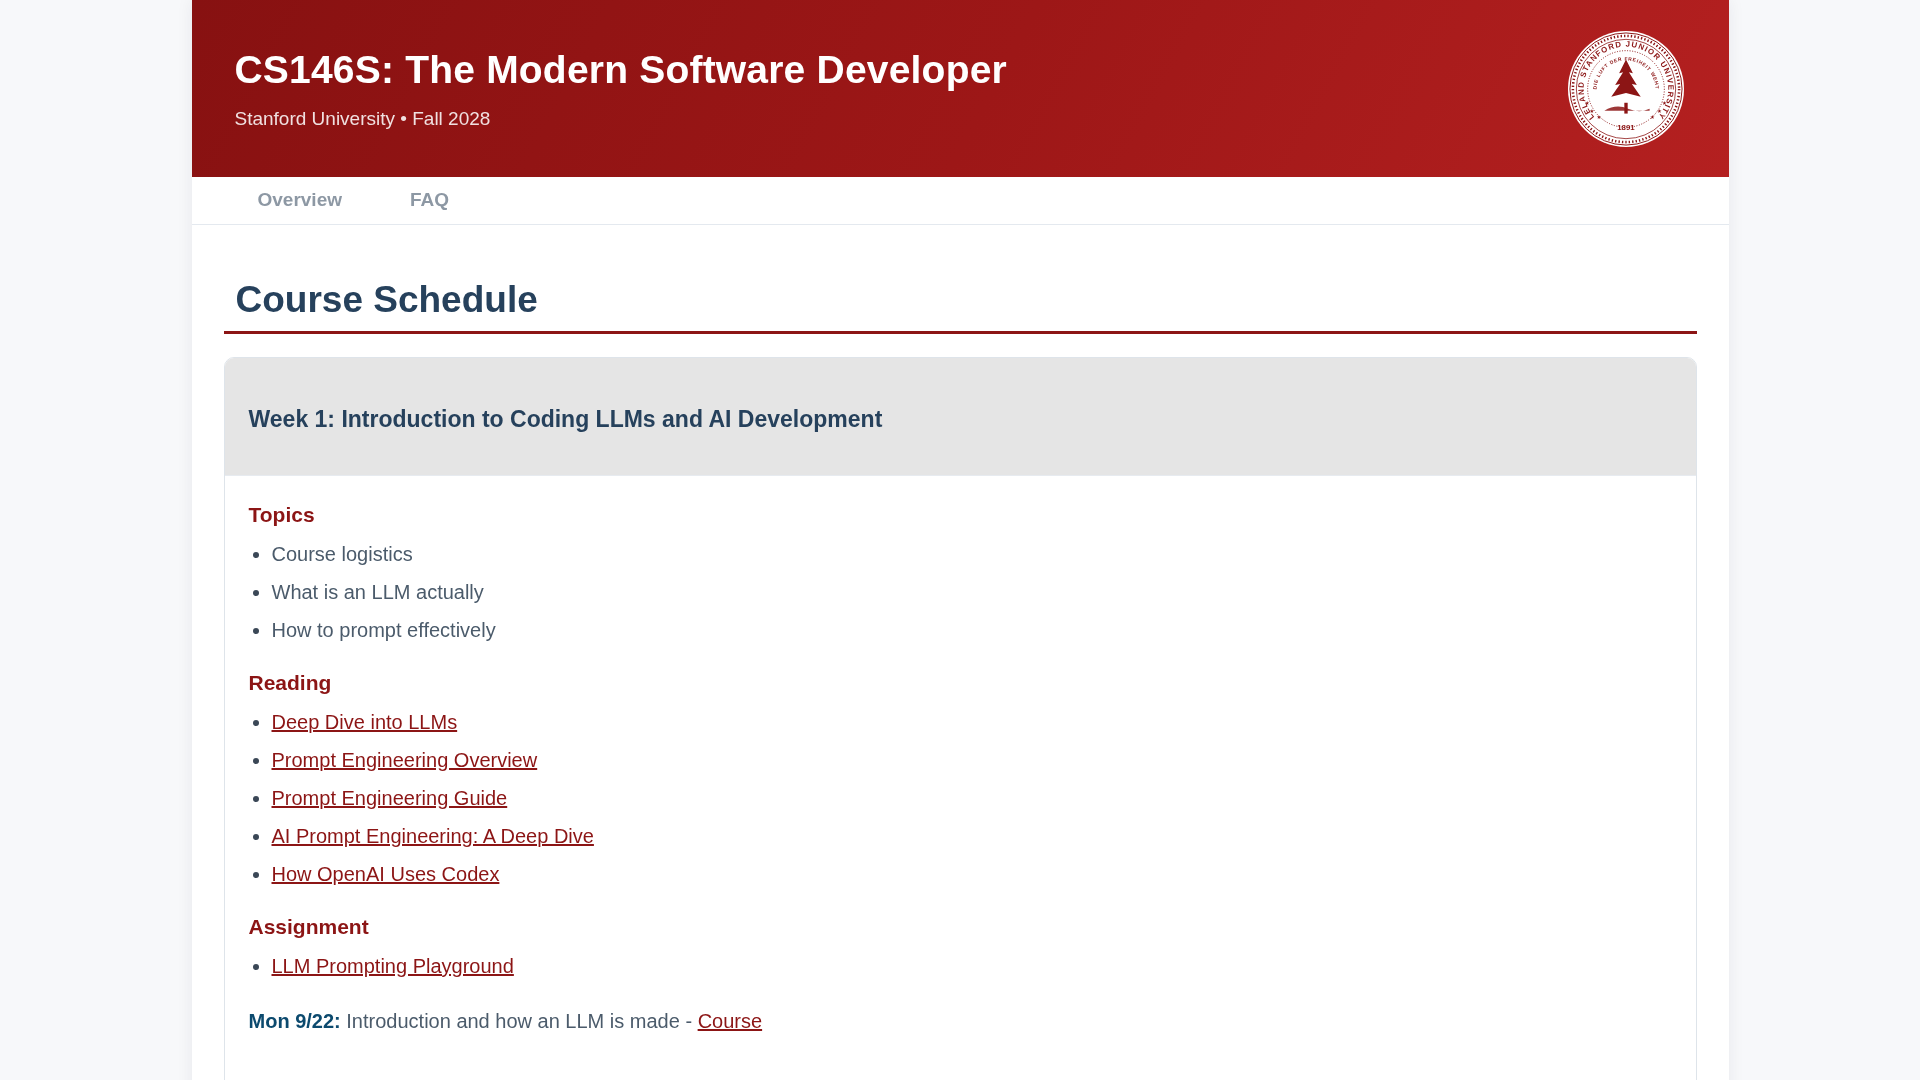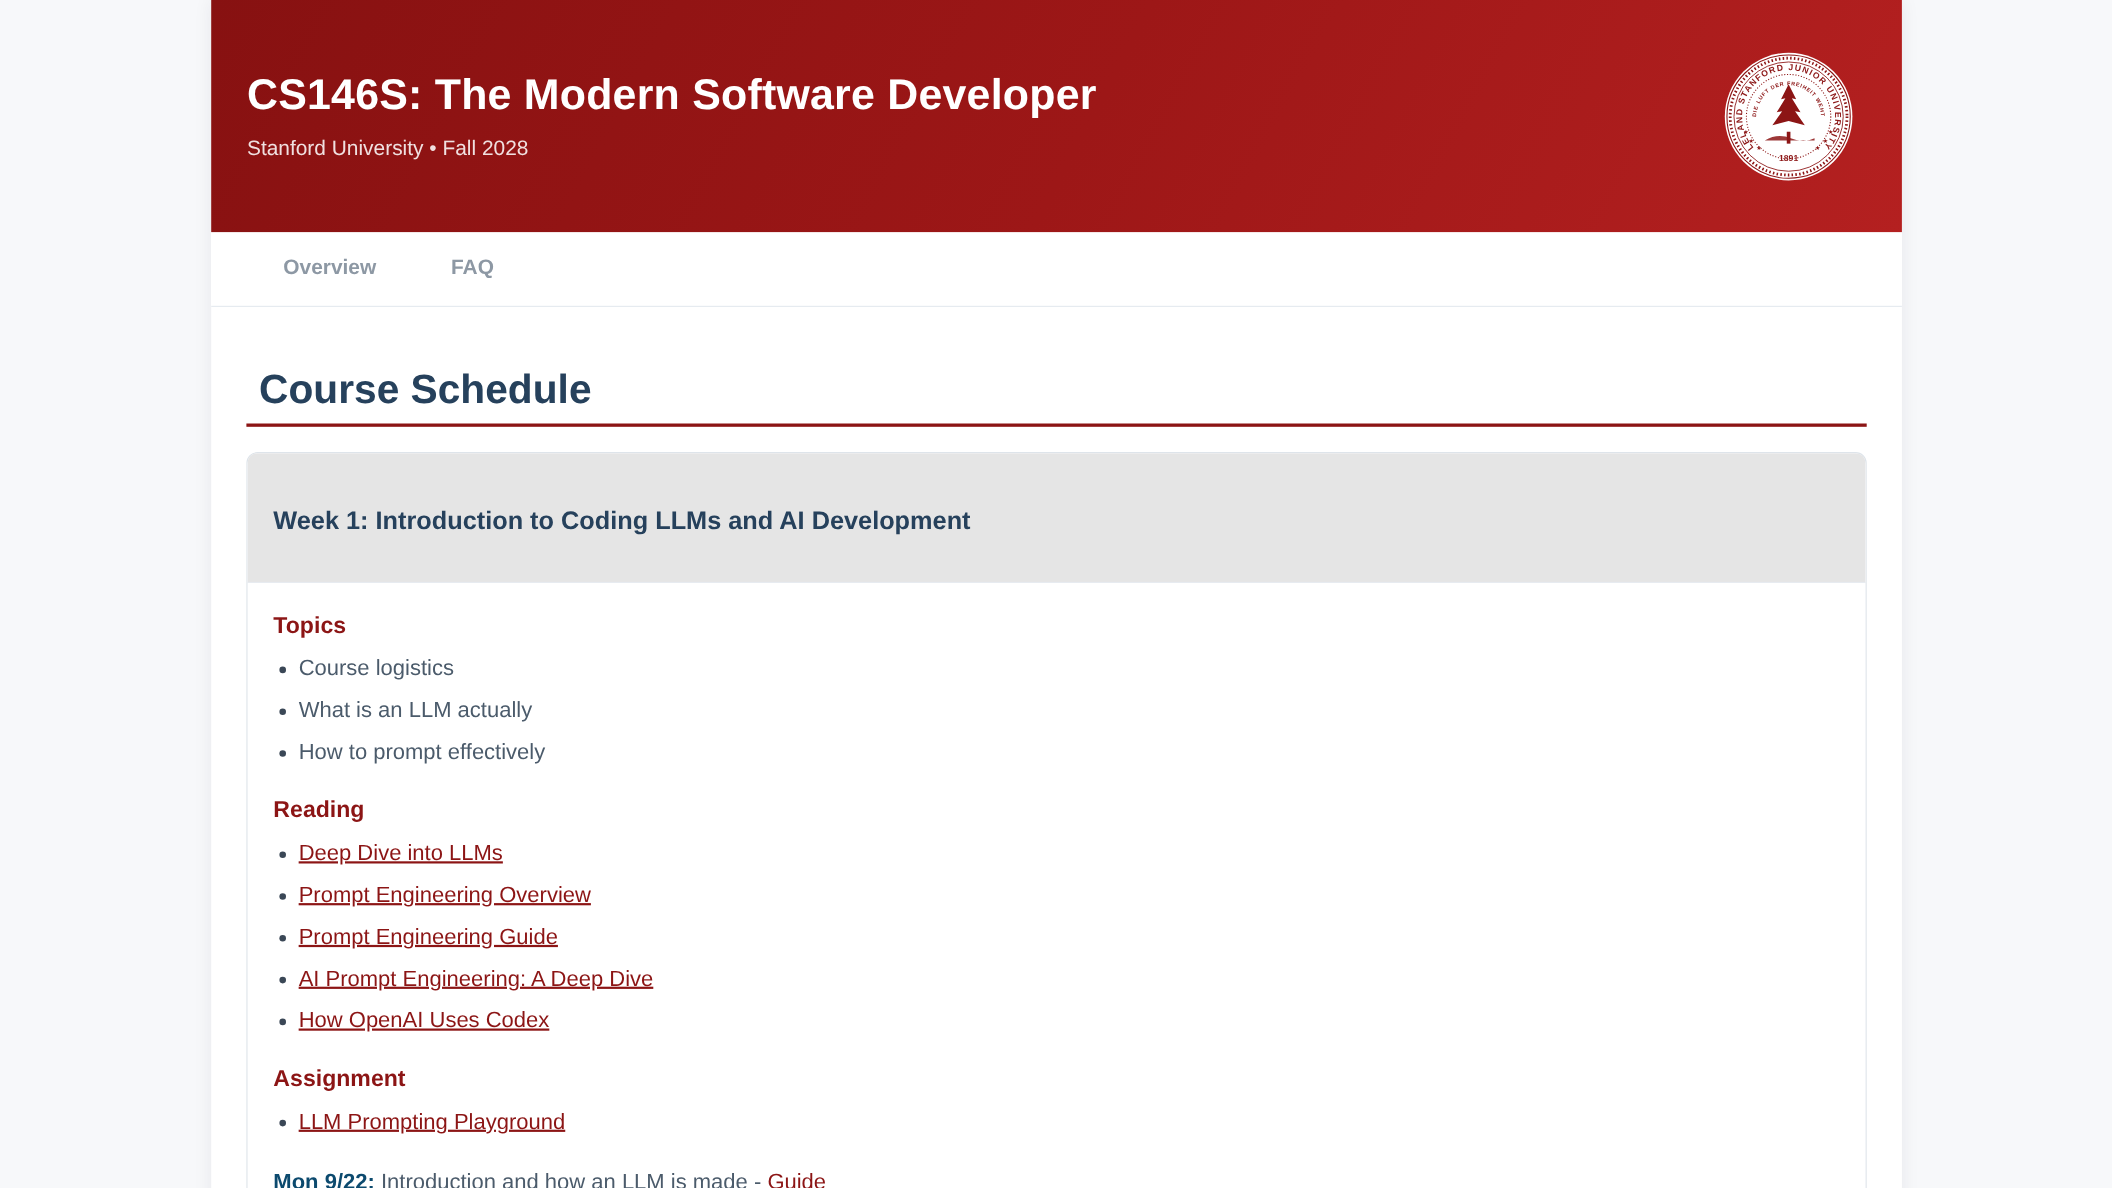--- a/index.html
+++ b/index.html
@@ -14,23 +14,23 @@
     width: 1537px;
     margin: 0 auto;
     background: #ffffff;
     min-height: 1080px;
     box-shadow: 0 0 16px rgba(20, 35, 55, 0.07);
   }
 
   
   .course-header {
     position: relative;
-    height: 211px;
+    height: 177px;
     background: linear-gradient(118deg, #871111 0%, #9d1717 52%, #b42020 100%);
-    padding: 0 33px;
+    padding: 0 43px;
     display: flex;
     flex-direction: column;
     justify-content: center;
   }
   .course-header h1 {
     margin: 0;
     color: #ffffff;
     font-size: 39px;
     font-weight: 700;
     letter-spacing: 0.2px;
@@ -46,21 +46,21 @@
     top: 50%;
     transform: translateY(-50%);
     width: 118px;
     height: 118px;
   }
 
   
   .tab-bar {
     display: flex;
     align-items: stretch;
-    height: 68px;
+    height: 48px;
     padding: 0 32px;
     background: #ffffff;
     border-bottom: 1px solid #e4e9ef;
   }
   .tab {
     display: flex;
     align-items: center;
     padding: 0 34px;
     font-size: 19px;
     font-weight: 600;
@@ -206,18 +206,18 @@
             <li><a class="res-link" href="#">Deep Dive into LLMs</a></li>
             <li><a class="res-link" href="#">Prompt Engineering Overview</a></li>
             <li><a class="res-link" href="#">Prompt Engineering Guide</a></li>
             <li><a class="res-link" href="#">AI Prompt Engineering: A Deep Dive</a></li>
             <li><a class="res-link" href="#">How OpenAI Uses Codex</a></li>
           </ul>
           <h4 class="sec-heading">Assignment</h4>
           <ul>
             <li><a class="res-link" href="#">LLM Prompting Playground</a></li>
           </ul>
-          <p class="schedule-line"><strong class="schedule-date">Mon 9/22:</strong><span> Introduction and how an LLM is made - </span><a class="res-link" href="#">Guide</a></p>
+          <p class="schedule-line"><strong class="schedule-date">Mon 9/22:</strong><span> Introduction and how an LLM is made - </span><a class="res-link" href="#">Course</a></p>
         </div>
     </section>
   </main>
 
 </div>
 
 </body></html>

